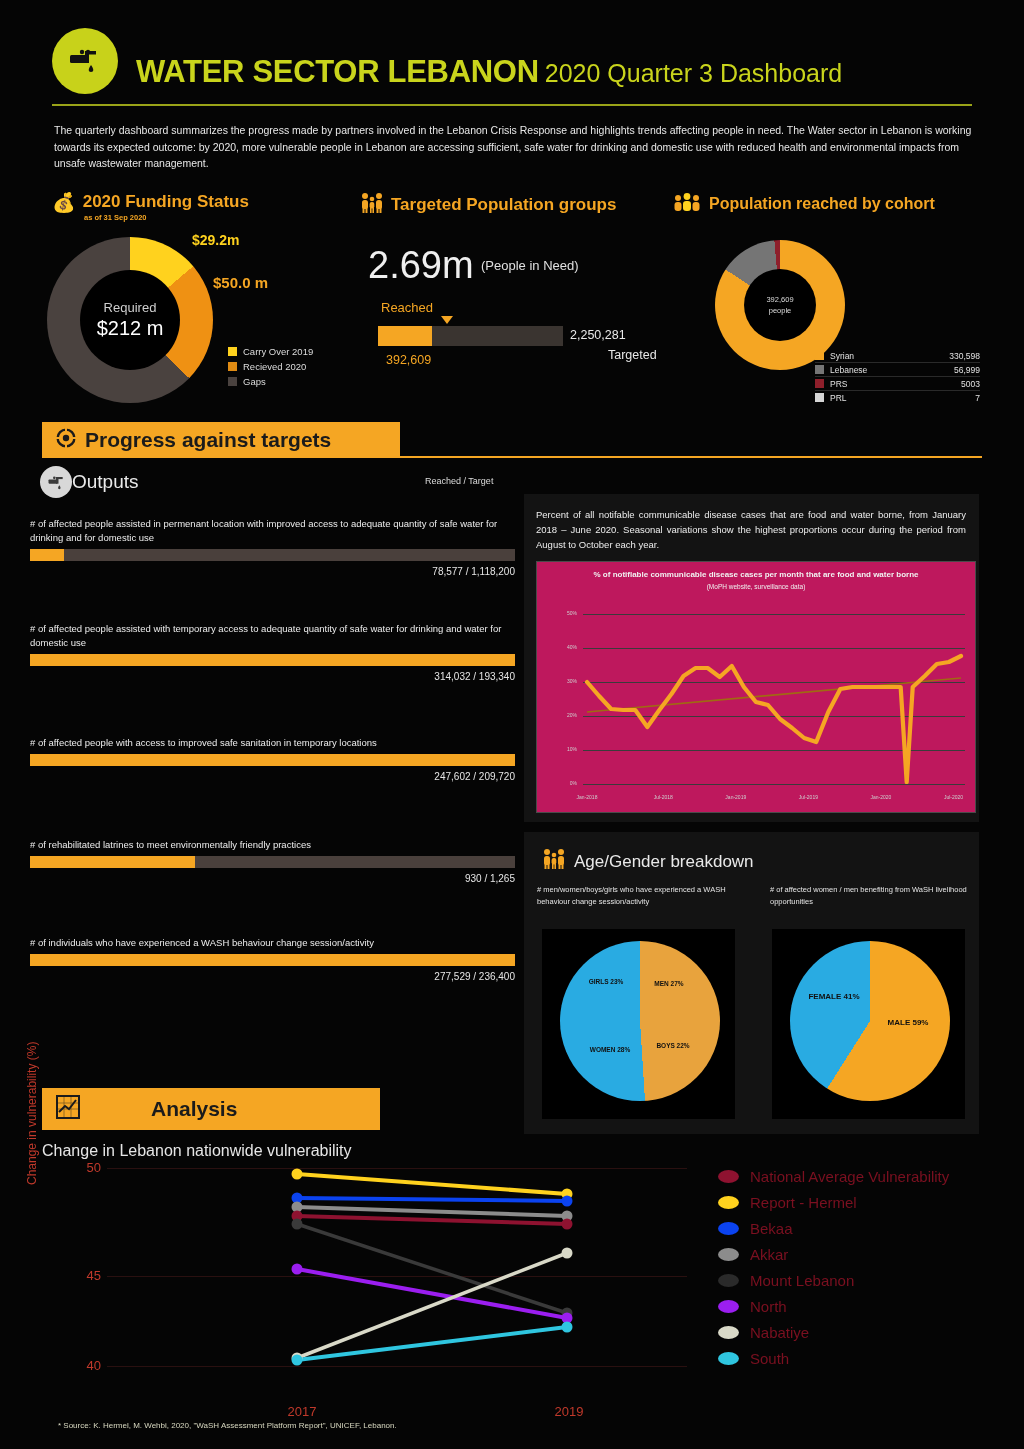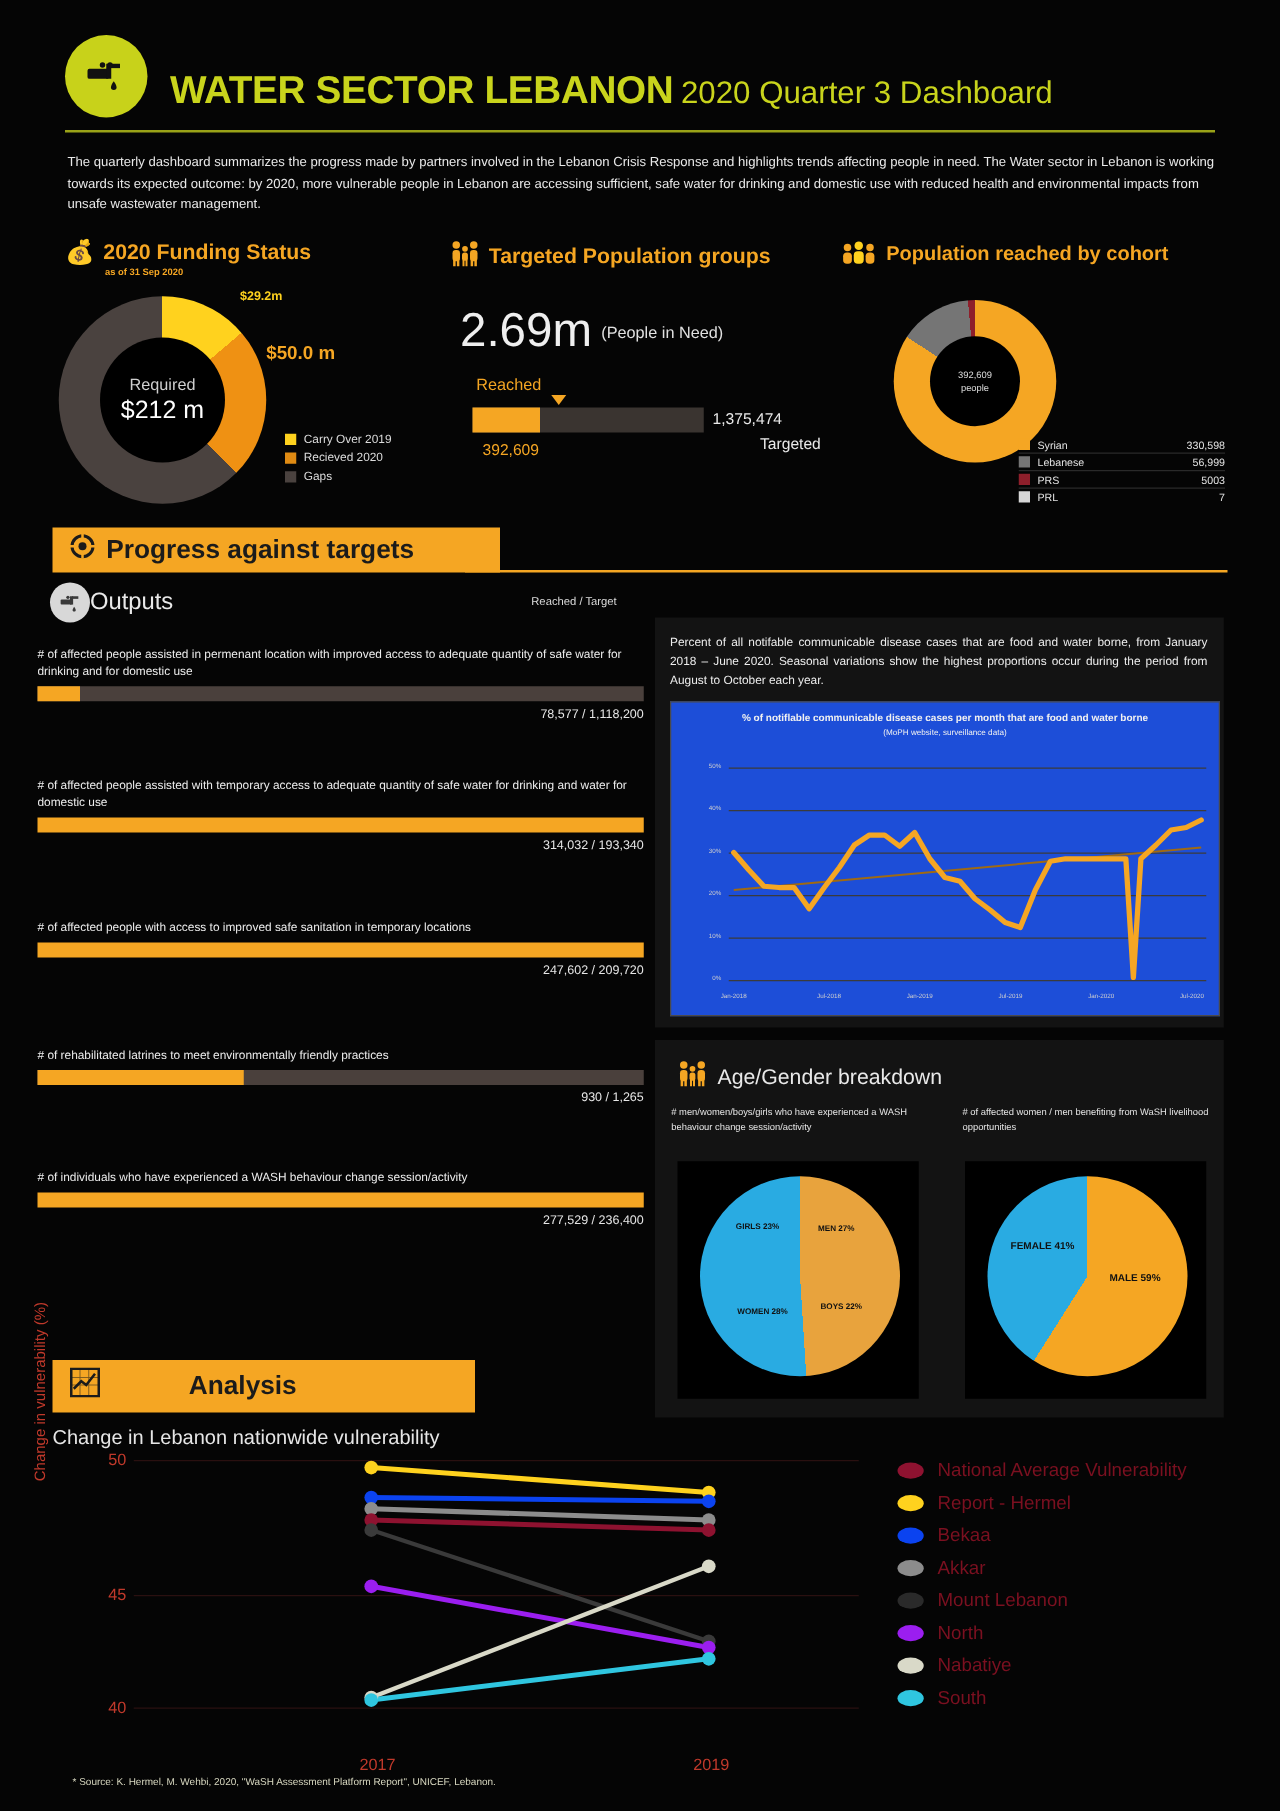--- a/index.html
+++ b/index.html
@@ -26,21 +26,21 @@
   .sec-head .ico{font-size:19px;line-height:1;}
   .sub-note{position:absolute;font-size:7.5px;color:#f5a623;font-weight:bold;}
 
   
   .donut{position:absolute;left:47px;top:237px;width:166px;height:166px;border-radius:50%;}
   .donut-hole{position:absolute;left:50%;top:50%;transform:translate(-50%,-50%);
               width:100px;height:100px;border-radius:50%;background:#000;
               display:flex;flex-direction:column;align-items:center;justify-content:center;}
   .donut-hole .l1{font-size:13px;color:#cfcfcf;}
   .donut-hole .l2{font-size:20px;color:#fff;margin-top:2px;}
-  .cal-29{position:absolute;left:192px;top:232px;font-size:10px;color:#ffd21e;font-weight:bold;}
+  .cal-29{position:absolute;left:192px;top:232px;font-size:14px;color:#ffd21e;font-weight:bold;}
   .cal-50{position:absolute;left:213px;top:274px;font-size:15px;color:#f5a623;font-weight:bold;}
   .fund-legend{position:absolute;left:228px;top:344px;font-size:9.5px;color:#dcdcdc;}
   .fund-legend .row{display:flex;align-items:center;gap:6px;height:15px;}
   .sw{width:9px;height:9px;display:inline-block;}
 
   
   .big-num{position:absolute;left:368px;top:244px;font-size:38px;color:#efefef;font-weight:300;}
   .big-sub{position:absolute;left:481px;top:258px;font-size:13px;color:#e0e0e0;}
   .reached-lbl{position:absolute;left:381px;top:300px;font-size:13px;color:#f5a623;}
   .reached-arrow{position:absolute;left:441px;top:316px;width:0;height:0;
@@ -80,21 +80,21 @@
   .outrow .track{position:relative;width:485px;height:12px;background:#4a403c;}
   .outrow .track.full{background:transparent;}
   .outrow .fill{position:absolute;left:0;top:0;height:100%;background:#f5a623;}
   .outrow .val{font-size:10px;color:#e6e6e6;text-align:right;margin-top:5px;width:485px;}
 
   
   .panel{position:absolute;background:#131313;}
   .dz-text{position:absolute;left:536px;top:507px;width:430px;font-size:9.5px;
            line-height:15px;color:#ededed;text-align:justify;}
   .dz-chart{position:absolute;left:536px;top:561px;width:438px;height:250px;
-            border:1px solid #4a4a4a;background:#1d4ed8;}
+            border:1px solid #4a4a4a;background:#be185d;}
   .dz-title{position:absolute;left:0;right:0;top:7px;text-align:center;font-size:8px;
             color:#f1f1f1;font-weight:bold;line-height:12px;}
   .dz-title .sm{font-size:6.5px;font-weight:normal;}
   .dz-plot{position:absolute;left:46px;top:52px;right:10px;bottom:28px;}
   .dz-grid{position:absolute;left:0;right:0;height:1px;background:#3b3b3b;}
   .dz-ytick{position:absolute;left:-40px;width:34px;text-align:right;font-size:5px;
             color:#cfcfcf;transform:translateY(-4px);}
   .dz-xtick{position:absolute;bottom:-16px;font-size:5px;color:#cfcfcf;
             transform:translateX(-50%);white-space:nowrap;}
 
@@ -200,21 +200,21 @@
     <span>Targeted Population groups</span>
   </div>
   <div class="big-num">2.69m</div>
   <div class="big-sub">(People in Need)</div>
   <div class="reached-lbl">Reached</div>
   <div class="reached-arrow"></div>
   <div class="pop-bar">
     <div class="pop-bar-fill"></div>
   </div>
   <div class="pop-reached-val">392,609</div>
-  <div class="pop-target-val">1,375,474</div>
+  <div class="pop-target-val">2,250,281</div>
   <div class="pop-target-lbl">Targeted</div>
 
   <div class="sec-head" style="left:672px;top:192px;font-size:16px;">
     <span class="ico">
       <svg width="30" height="20" viewBox="0 0 30 20">
         <circle cx="6" cy="6" r="3" fill="#f5a623"></circle>
           <rect x="2.5" y="10" width="7" height="9" rx="3" fill="#f5a623"></rect>
         <circle cx="15" cy="4.5" r="3.4" fill="#ffd21e"></circle>
           <rect x="11" y="9" width="8" height="10" rx="3.2" fill="#ffd21e"></rect>
         <circle cx="24" cy="6" r="3" fill="#f5a623"></circle>

